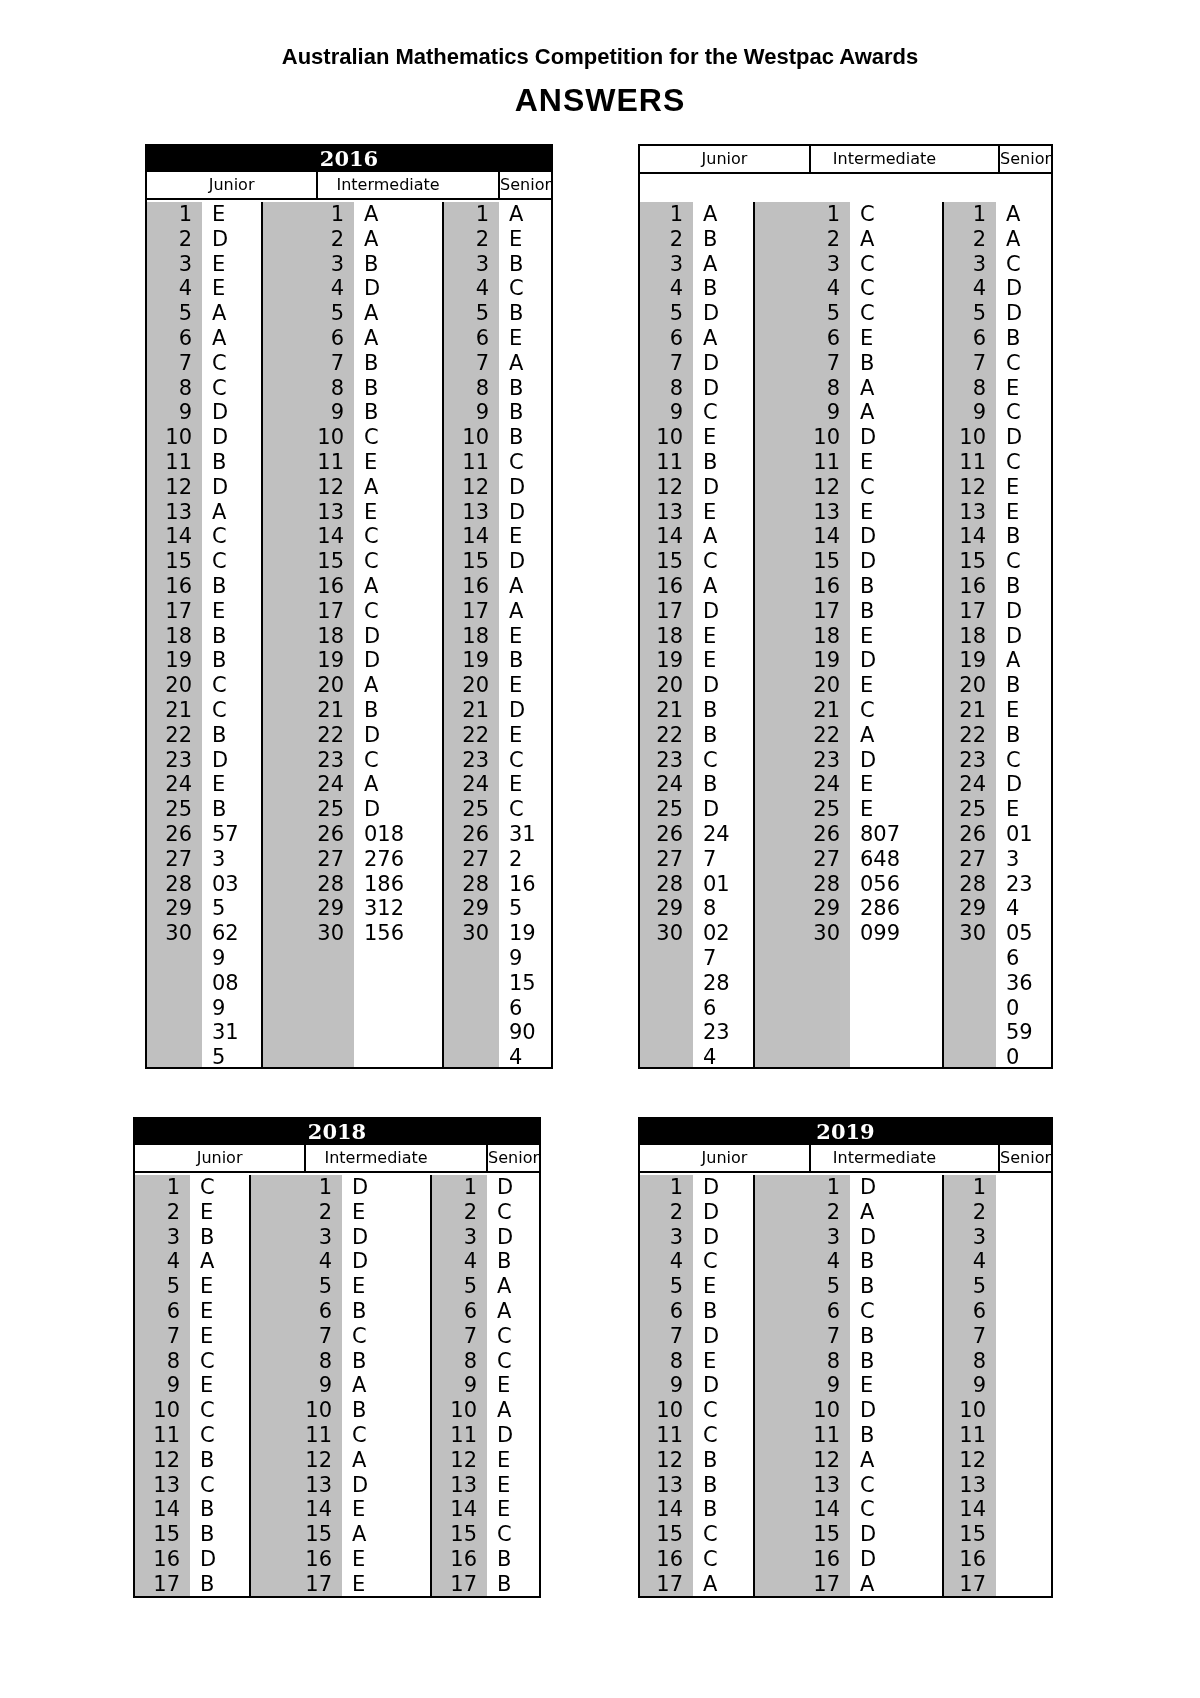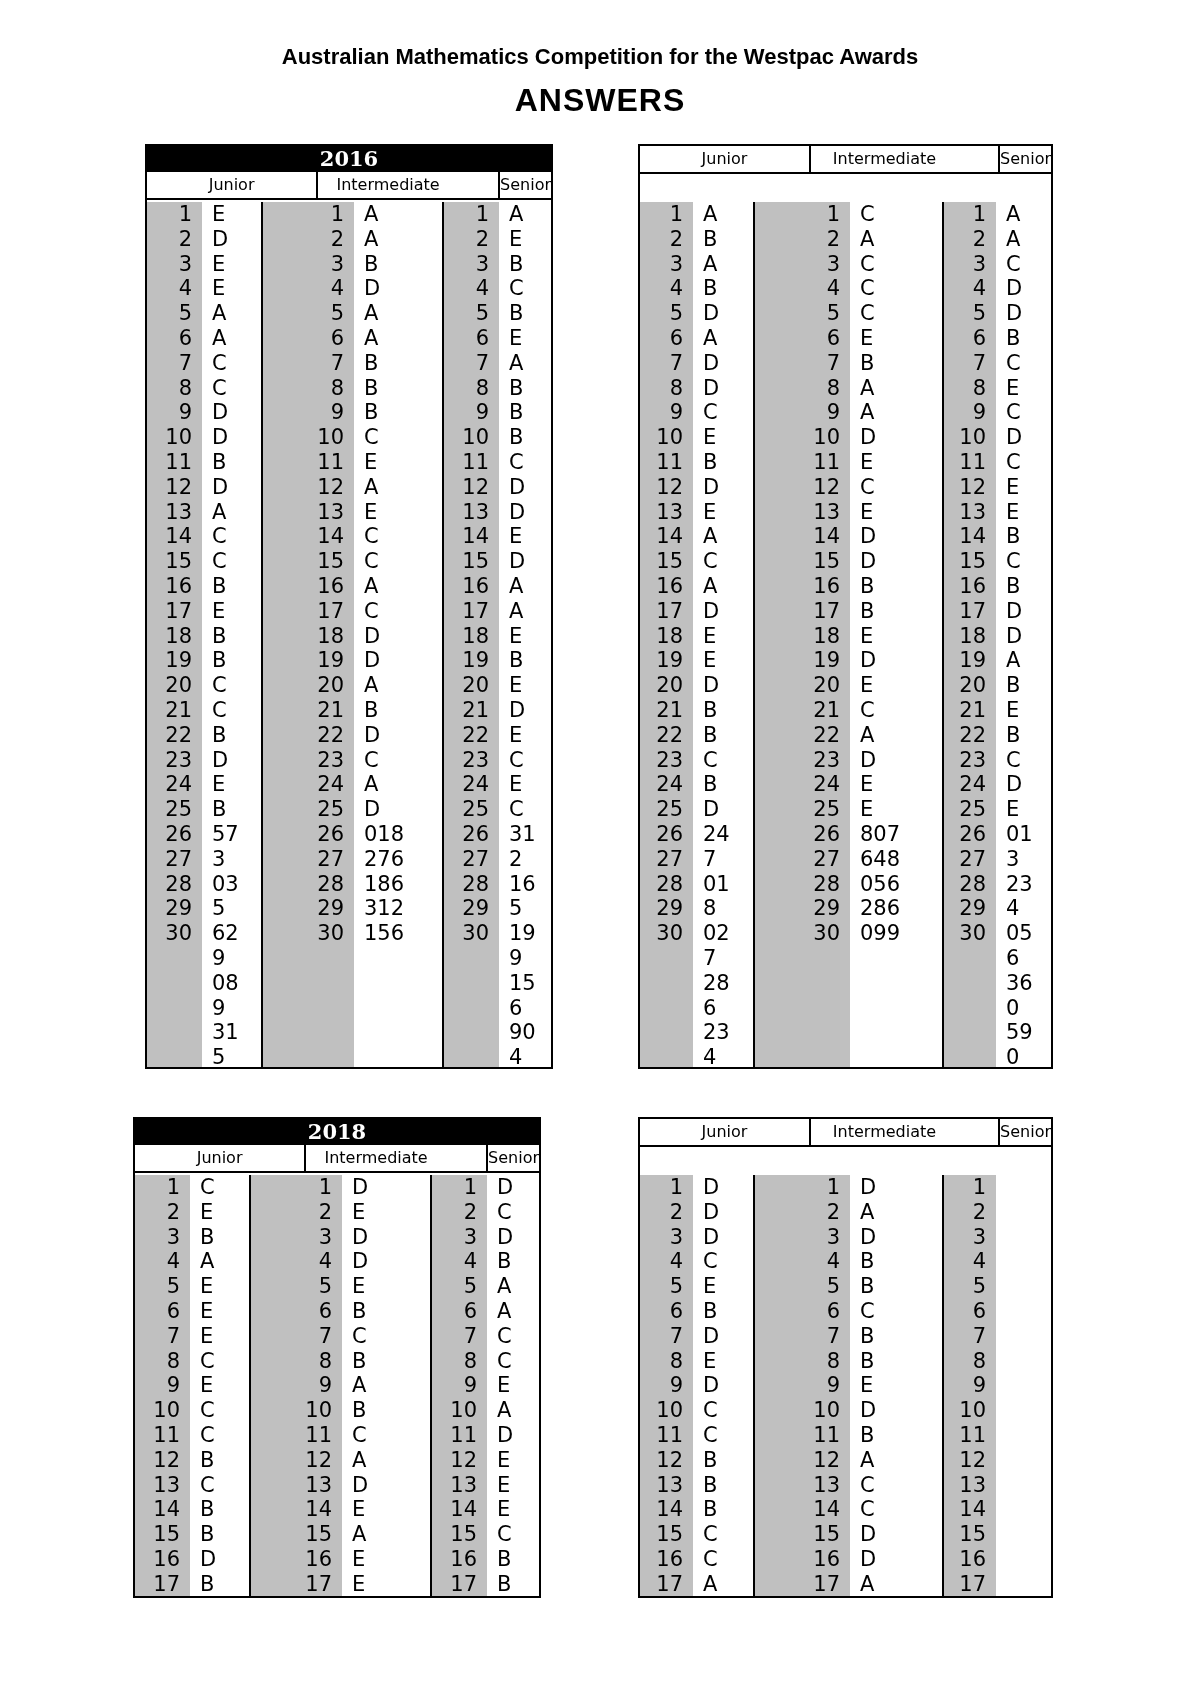--- a/index.html
+++ b/index.html
@@ -587,20 +587,21 @@
           <div class="cell">E</div>
           <div class="cell">C</div>
           <div class="cell">B</div>
           <div class="cell">B</div>
         </div>
     </div>
   </div>
 </div>
 
 <div class="year-table" style="left:638px; top:1117px; width:415px; height:481px;">
+  <div class="year-head">2019</div>
   <div class="level-row">
     <div class="level-label" style="width:113px">Junior</div>
     <div class="level-label" style="width:189px">Intermediate</div>
     <div class="level-label" style="flex:1">Senior</div>
   </div>
   <div class="cols" style="top:56px;">
     <div class="col" style="width:113px">
       <div class="nums" style="width:53px">
           <div class="cell">1</div>
           <div class="cell">2</div>

